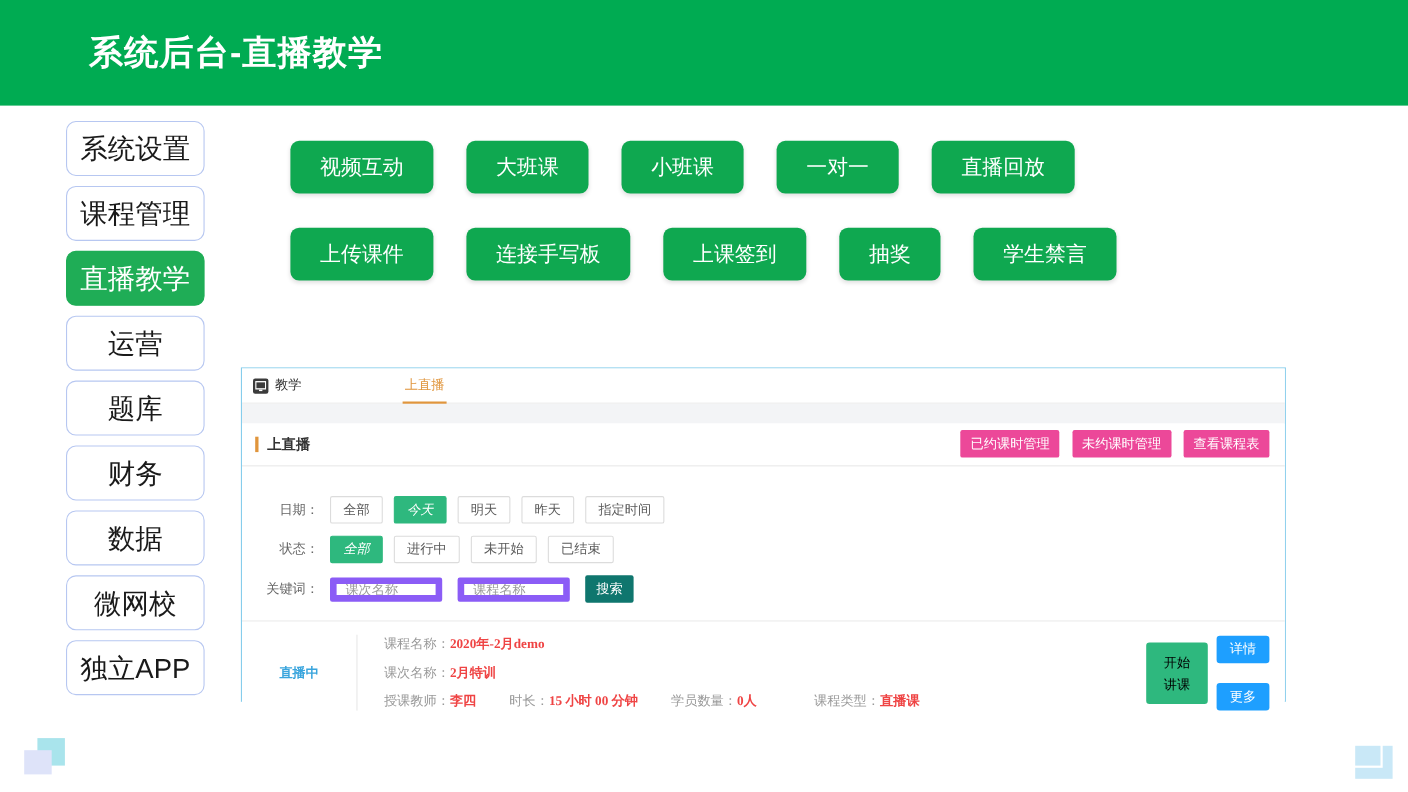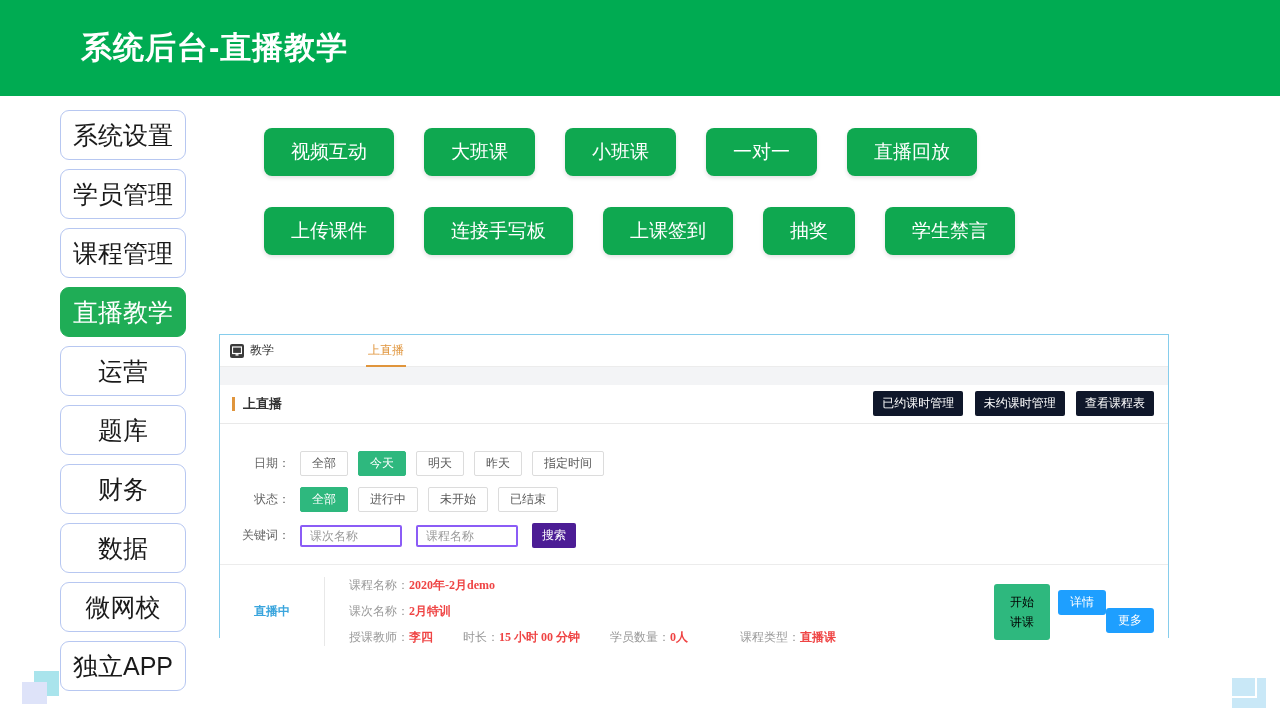--- a/index.html
+++ b/index.html
@@ -66,45 +66,45 @@
   .gray-strip { height:18px; background:#f3f4f6; }
   .content { background:#ffffff; }
   .section-row {
     display:flex; align-items:center; justify-content:space-between;
     padding:6px 14px 7px 12px; border-bottom:1px solid #e9e9e9;
   }
   .section-left { display:flex; align-items:center; }
   .orange-bar { width:3px; height:14px; background:#e0953c; }
   .section-title { margin-left:8px; font-size:13px; font-weight:bold; color:#333; }
   .blue-btn {
-    background:#0f172a; color:#fff; border:none; border-radius:2px;
+    background:#ec4899; color:#fff; border:none; border-radius:2px;
     font-size:12px; padding:4px 9px; margin-left:8px; cursor:pointer;
     font-family:"Liberation Sans", sans-serif;
     text-align:center;
   }
   .filters { padding:27px 14px 16px 14px; }
   .filter-row { display:flex; align-items:center; margin-bottom:11px; }
   .filter-row:last-child { margin-bottom:0; }
   .filter-label {
     width:56px; text-align:right; color:#666; margin-right:10px; white-space:nowrap;
   }
   .chip {
     border:1px solid #dcdcdc; background:#fff; color:#595959;
     border-radius:2px; padding:3px 11px; margin-right:10px; cursor:pointer;
     white-space:nowrap;
   }
-  .chip.selected { background:#2eb87e; border-color:#2eb87e; color:#fff; }
+  .chip.selected { background:#2eb87e; border-color:#2eb87e; color:#fff;font-style:italic; }
   .kw-input {
-    width:102px; height:22px; border:2px solid #8b5cf6; border-radius:2px;
+    width:102px; height:22px; border:6px solid #8b5cf6; border-radius:2px;
     padding:0 8px; font-size:12px; color:#333; margin-right:14px;
     font-family:"Liberation Sans", sans-serif;
   }
   .kw-input::placeholder { color:#9a9a9a; }
   .search-btn {
-    background:#4c1d95; color:#fff; border:none; border-radius:2px;
+    background:#0f766e; color:#fff; border:none; border-radius:2px;
     font-size:12px; padding:4px 10px; cursor:pointer;
     font-family:"Liberation Sans", sans-serif;
     text-align:center;
   }
   .list-row {
     border-top:1px solid #ececec; margin:0; padding:12px 14px 12px 0;
     display:flex; align-items:center;
   }
   .live-status {
     width:104px; text-align:center; color:#3aa5dd; font-weight:bold;
@@ -117,21 +117,21 @@
   .f-label { color:#999; }
   .f-value { color:#ef4444; font-weight:bold;font-family:Liberation Serif, serif; }
   .inline-gap { display:inline-block; width:30px; }
   .inline-gap.wide { width:52px; }
   .row-actions { display:flex; align-items:center; flex-shrink:0; }
   .start-btn {
     width:56px; height:56px; background:#2eb87e; color:#000000; border:none;
     border-radius:3px; font-size:12px; line-height:20px; cursor:pointer;
     padding:0 14px; font-family:Liberation Serif, serif;
   }
-  .mini-col { display:flex; margin-left:8px; }
+  .mini-col { display:flex; flex-direction:column; margin-left:8px; }
   .mini-btn {
     width:48px; height:25px; background:#1e9fff; color:#fff; border:none;
     border-radius:3px; font-size:12px; cursor:pointer;
     font-family:"Liberation Sans", sans-serif;
   }
   .mini-btn + .mini-btn { margin-top:18px; }
   
   .deco { position:absolute; }
   .deco-bl-teal { left:34px; top:671px; width:25px; height:25px; background:#a9e4ec; }
   .deco-bl-lav  { left:22px; top:682px; width:25px; height:22px; background:#dee3f9; }
@@ -143,21 +143,20 @@
 </style>
 </head>
 <body>
 
 <div class="app-header">
   <div class="title">系统后台-直播教学</div>
 </div>
 
 <div class="sidebar">
   <div class="side-item">系统设置</div>
-  <div class="side-item">学员管理</div>
   <div class="side-item">课程管理</div>
   <div class="side-item active">直播教学</div>
   <div class="side-item">运营</div>
   <div class="side-item">题库</div>
   <div class="side-item">财务</div>
   <div class="side-item">数据</div>
   <div class="side-item">微网校</div>
   <div class="side-item">独立APP</div>
 </div>
 

